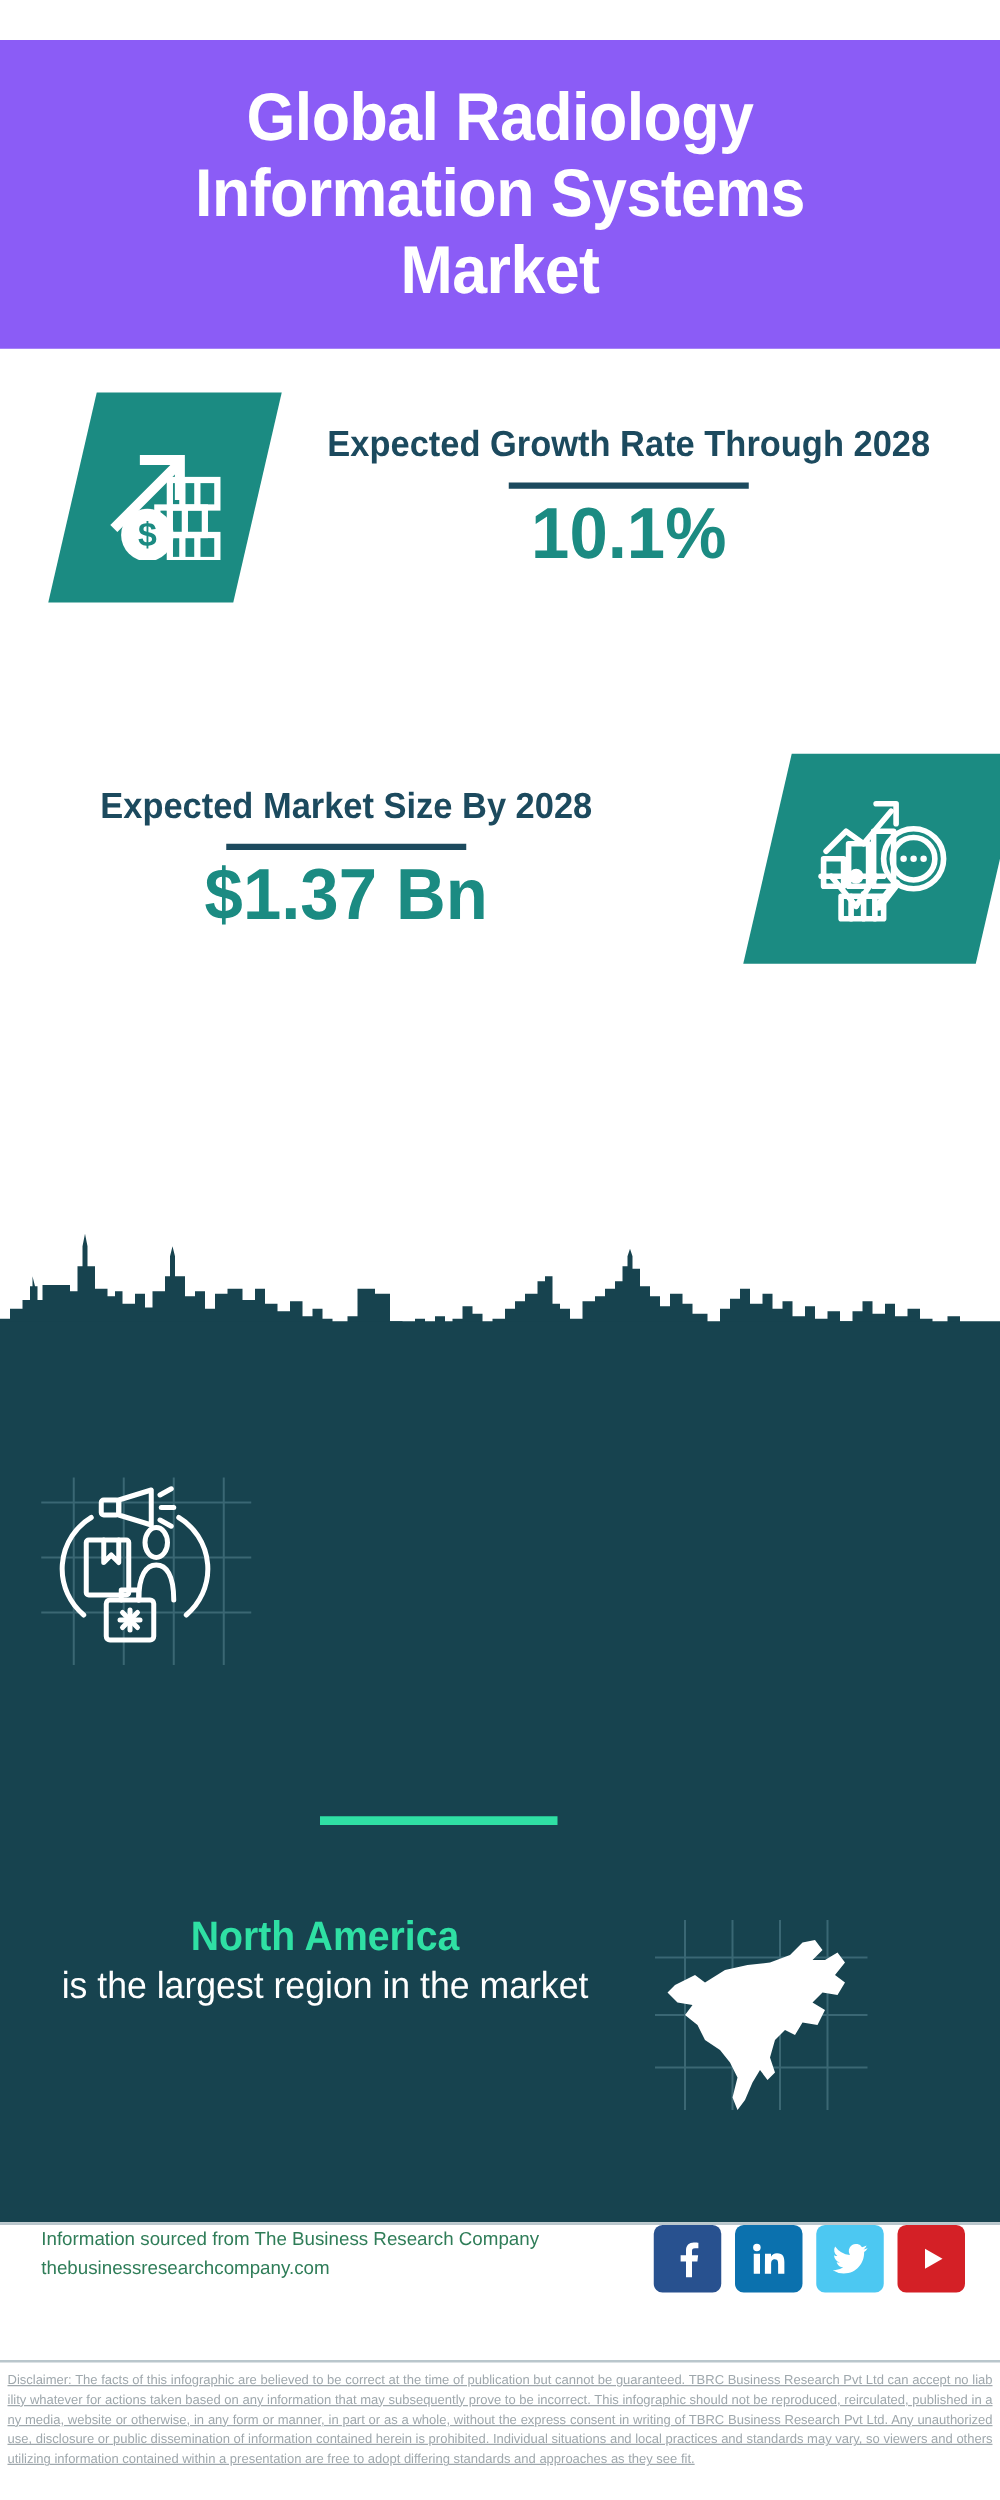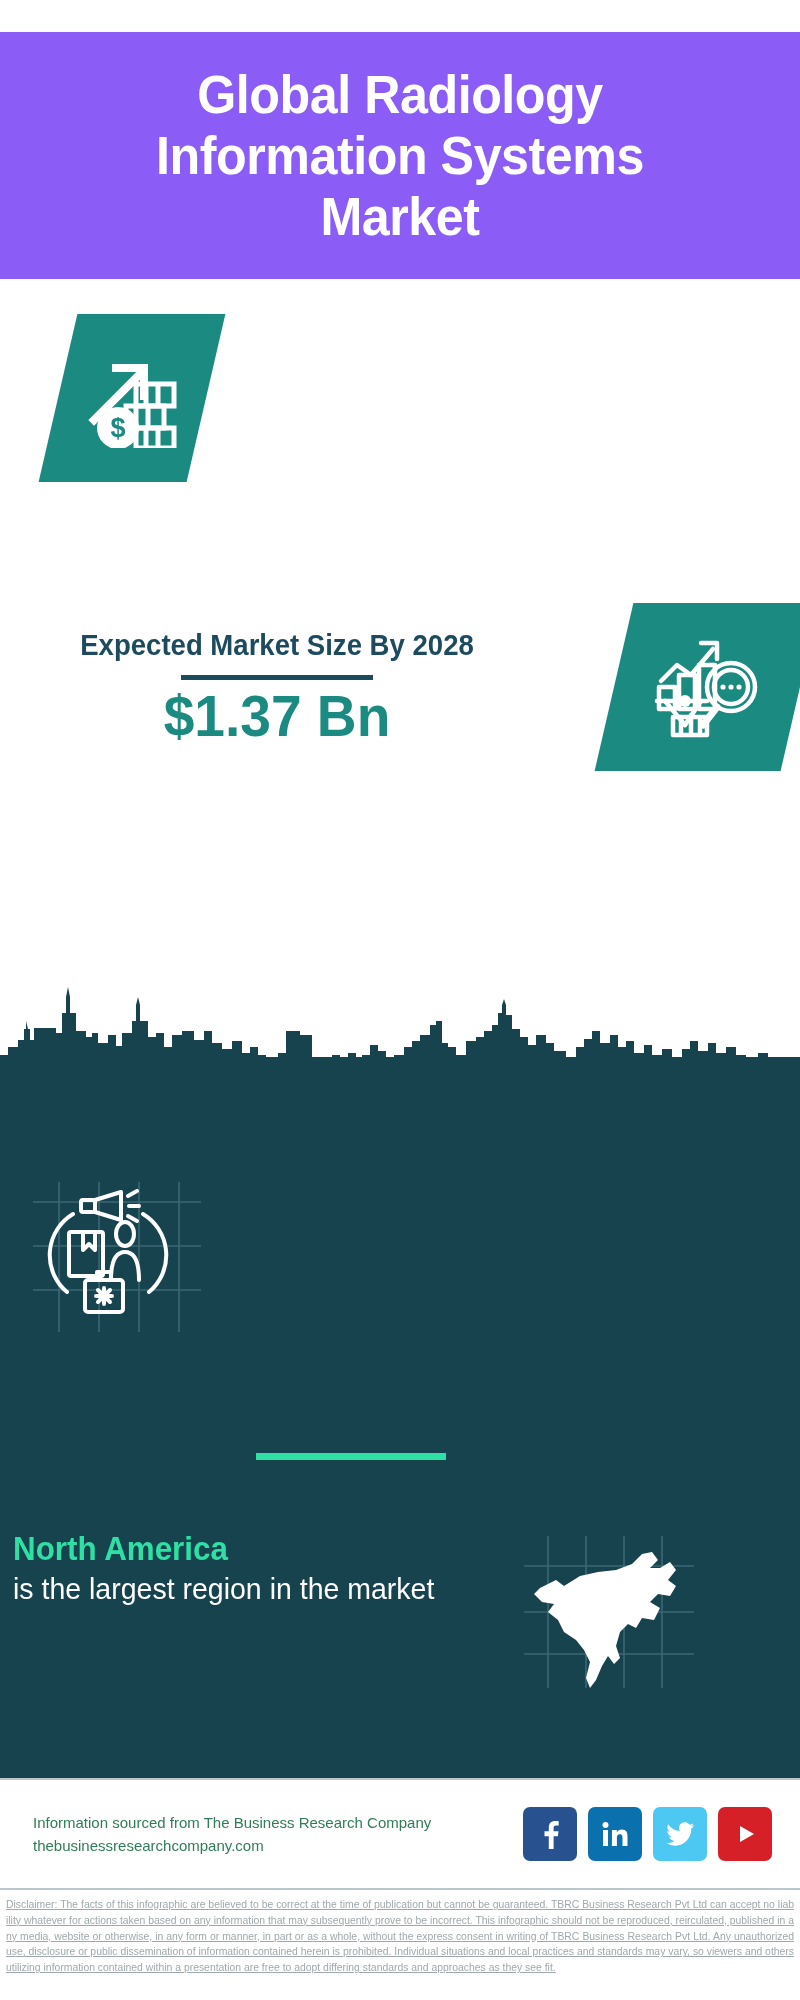--- a/index.html
+++ b/index.html
@@ -148,21 +148,21 @@
     background: #2fe0a4;
   }
 
   .region-block {
     position: absolute;
     left: 0; top: 1530px;
     width: 800px;
     display: flex;
     align-items: flex-start;
   }
-  .region-text { width: 520px; }
+  .region-text { width: 520px; text-align: center; }
   .region-name {
     color: #2fe0a4;
     font-family: "Liberation Sans Narrow", "Liberation Sans", sans-serif;
     font-weight: bold;
     font-size: 33px;
     transform: scaleX(0.95);
     margin-bottom: 2px;
   }
   .region-sub {
     color: #ffffff;
@@ -175,21 +175,21 @@
   .region-map-wrap { width: 270px; padding-top: 2px; }
 
   
   .footer {
     position: absolute;
     left: 0; top: 1778px;
     width: 800px; height: 110px;
     background: #ffffff;
     border-top: 2px solid #b9c6cc;
     display: flex;
-    align-items: center;
+    align-items: flex-start;
   }
   .footer-credit {
     margin-left: 33px;
     color: #2f7d58;
     font-family: "Liberation Sans Narrow", "Liberation Sans", sans-serif;
     font-size: 15px;
     line-height: 1.55;
     flex: 1;
   }
   .social-row { display: flex; gap: 11px; margin-right: 28px; }
@@ -248,20 +248,25 @@
             <line x1="56" y1="62" x2="56" y2="84"></line>
             <line x1="68" y1="62" x2="68" y2="84"></line>
             <rect x="56" y="84" width="38" height="20"></rect>
             <line x1="66" y1="84" x2="66" y2="104"></line>
             <line x1="78" y1="84" x2="78" y2="104"></line>
           </g>
           <circle cx="38" cy="84" r="21" fill="#ffffff"></circle>
           <text x="38" y="93" font-family="Liberation Sans, sans-serif" font-size="27" font-weight="bold" fill="#1b8b82" text-anchor="middle">$</text>
         </svg>
       </span>
+    </div>
+    <div class="stat-text">
+      <div class="stat-label">Expected Growth Rate Through 2028</div>
+      <div class="stat-rule"></div>
+      <div class="stat-value">10.1%</div>
     </div>
   </div>
 
   <div class="stat-row row2">
     <div class="stat-text left-block">
       <div class="stat-label">Expected Market Size By 2028</div>
       <div class="stat-rule"></div>
       <div class="stat-value">$1.37 Bn</div>
     </div>
     <div class="para para2">

